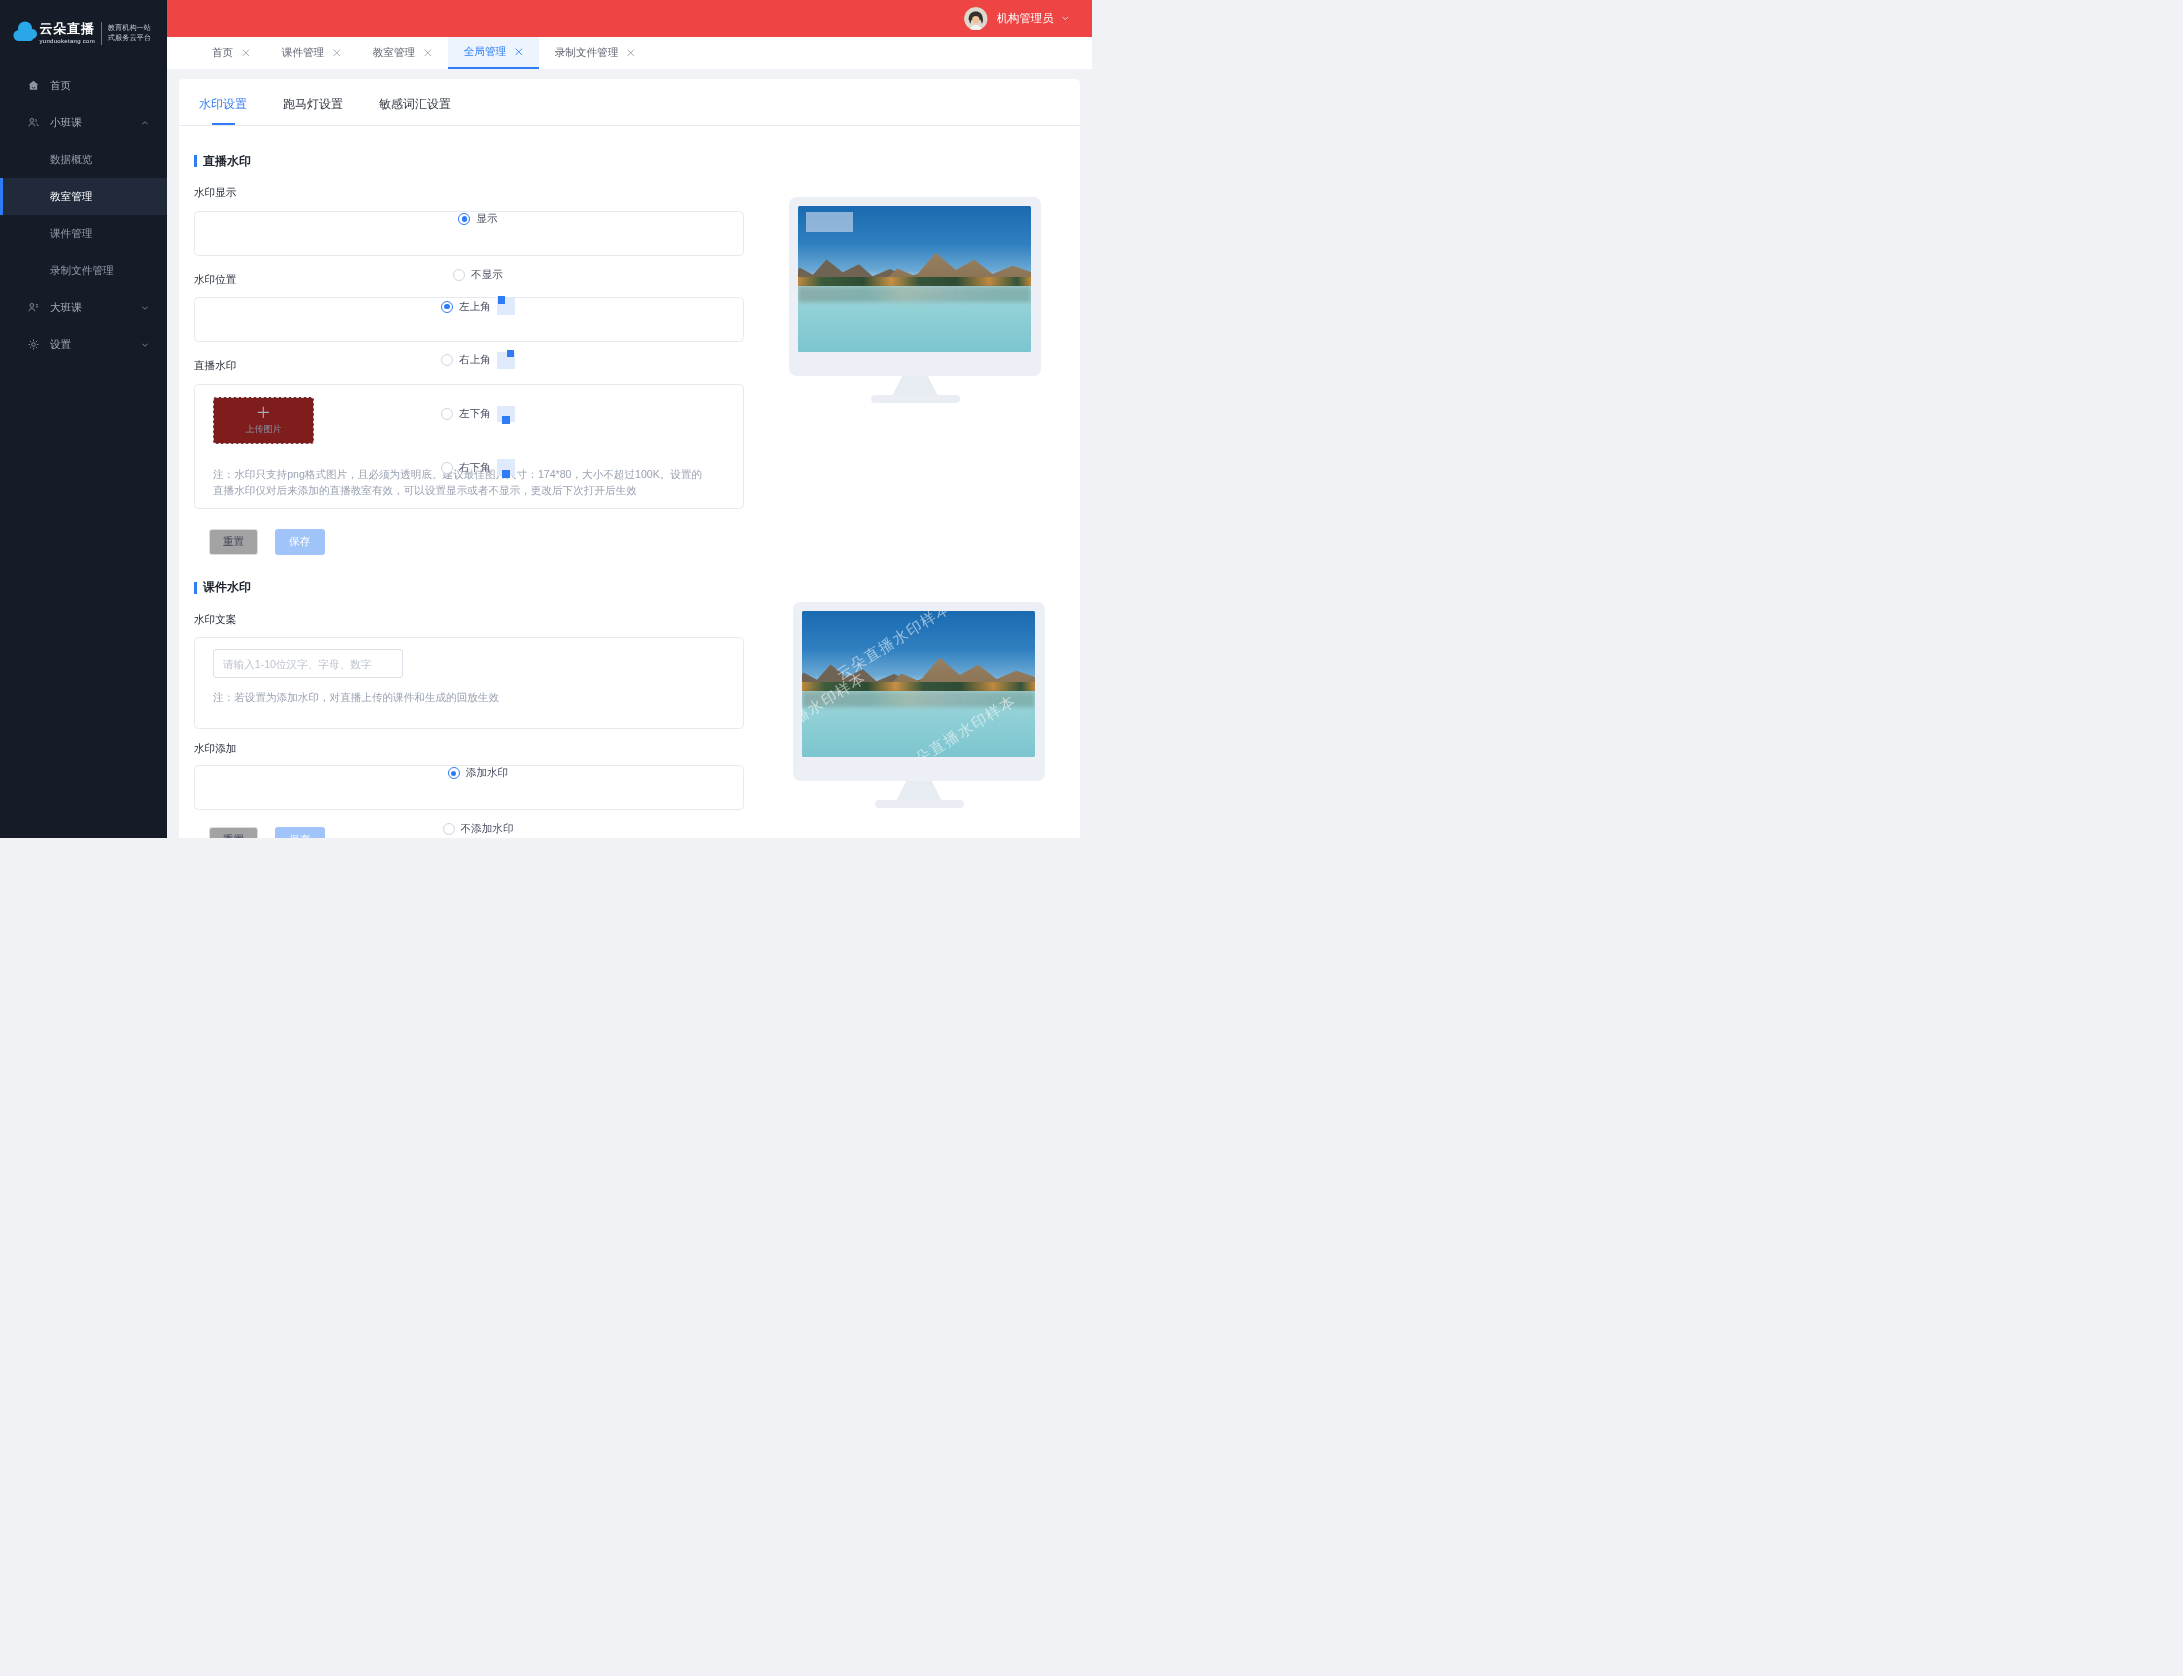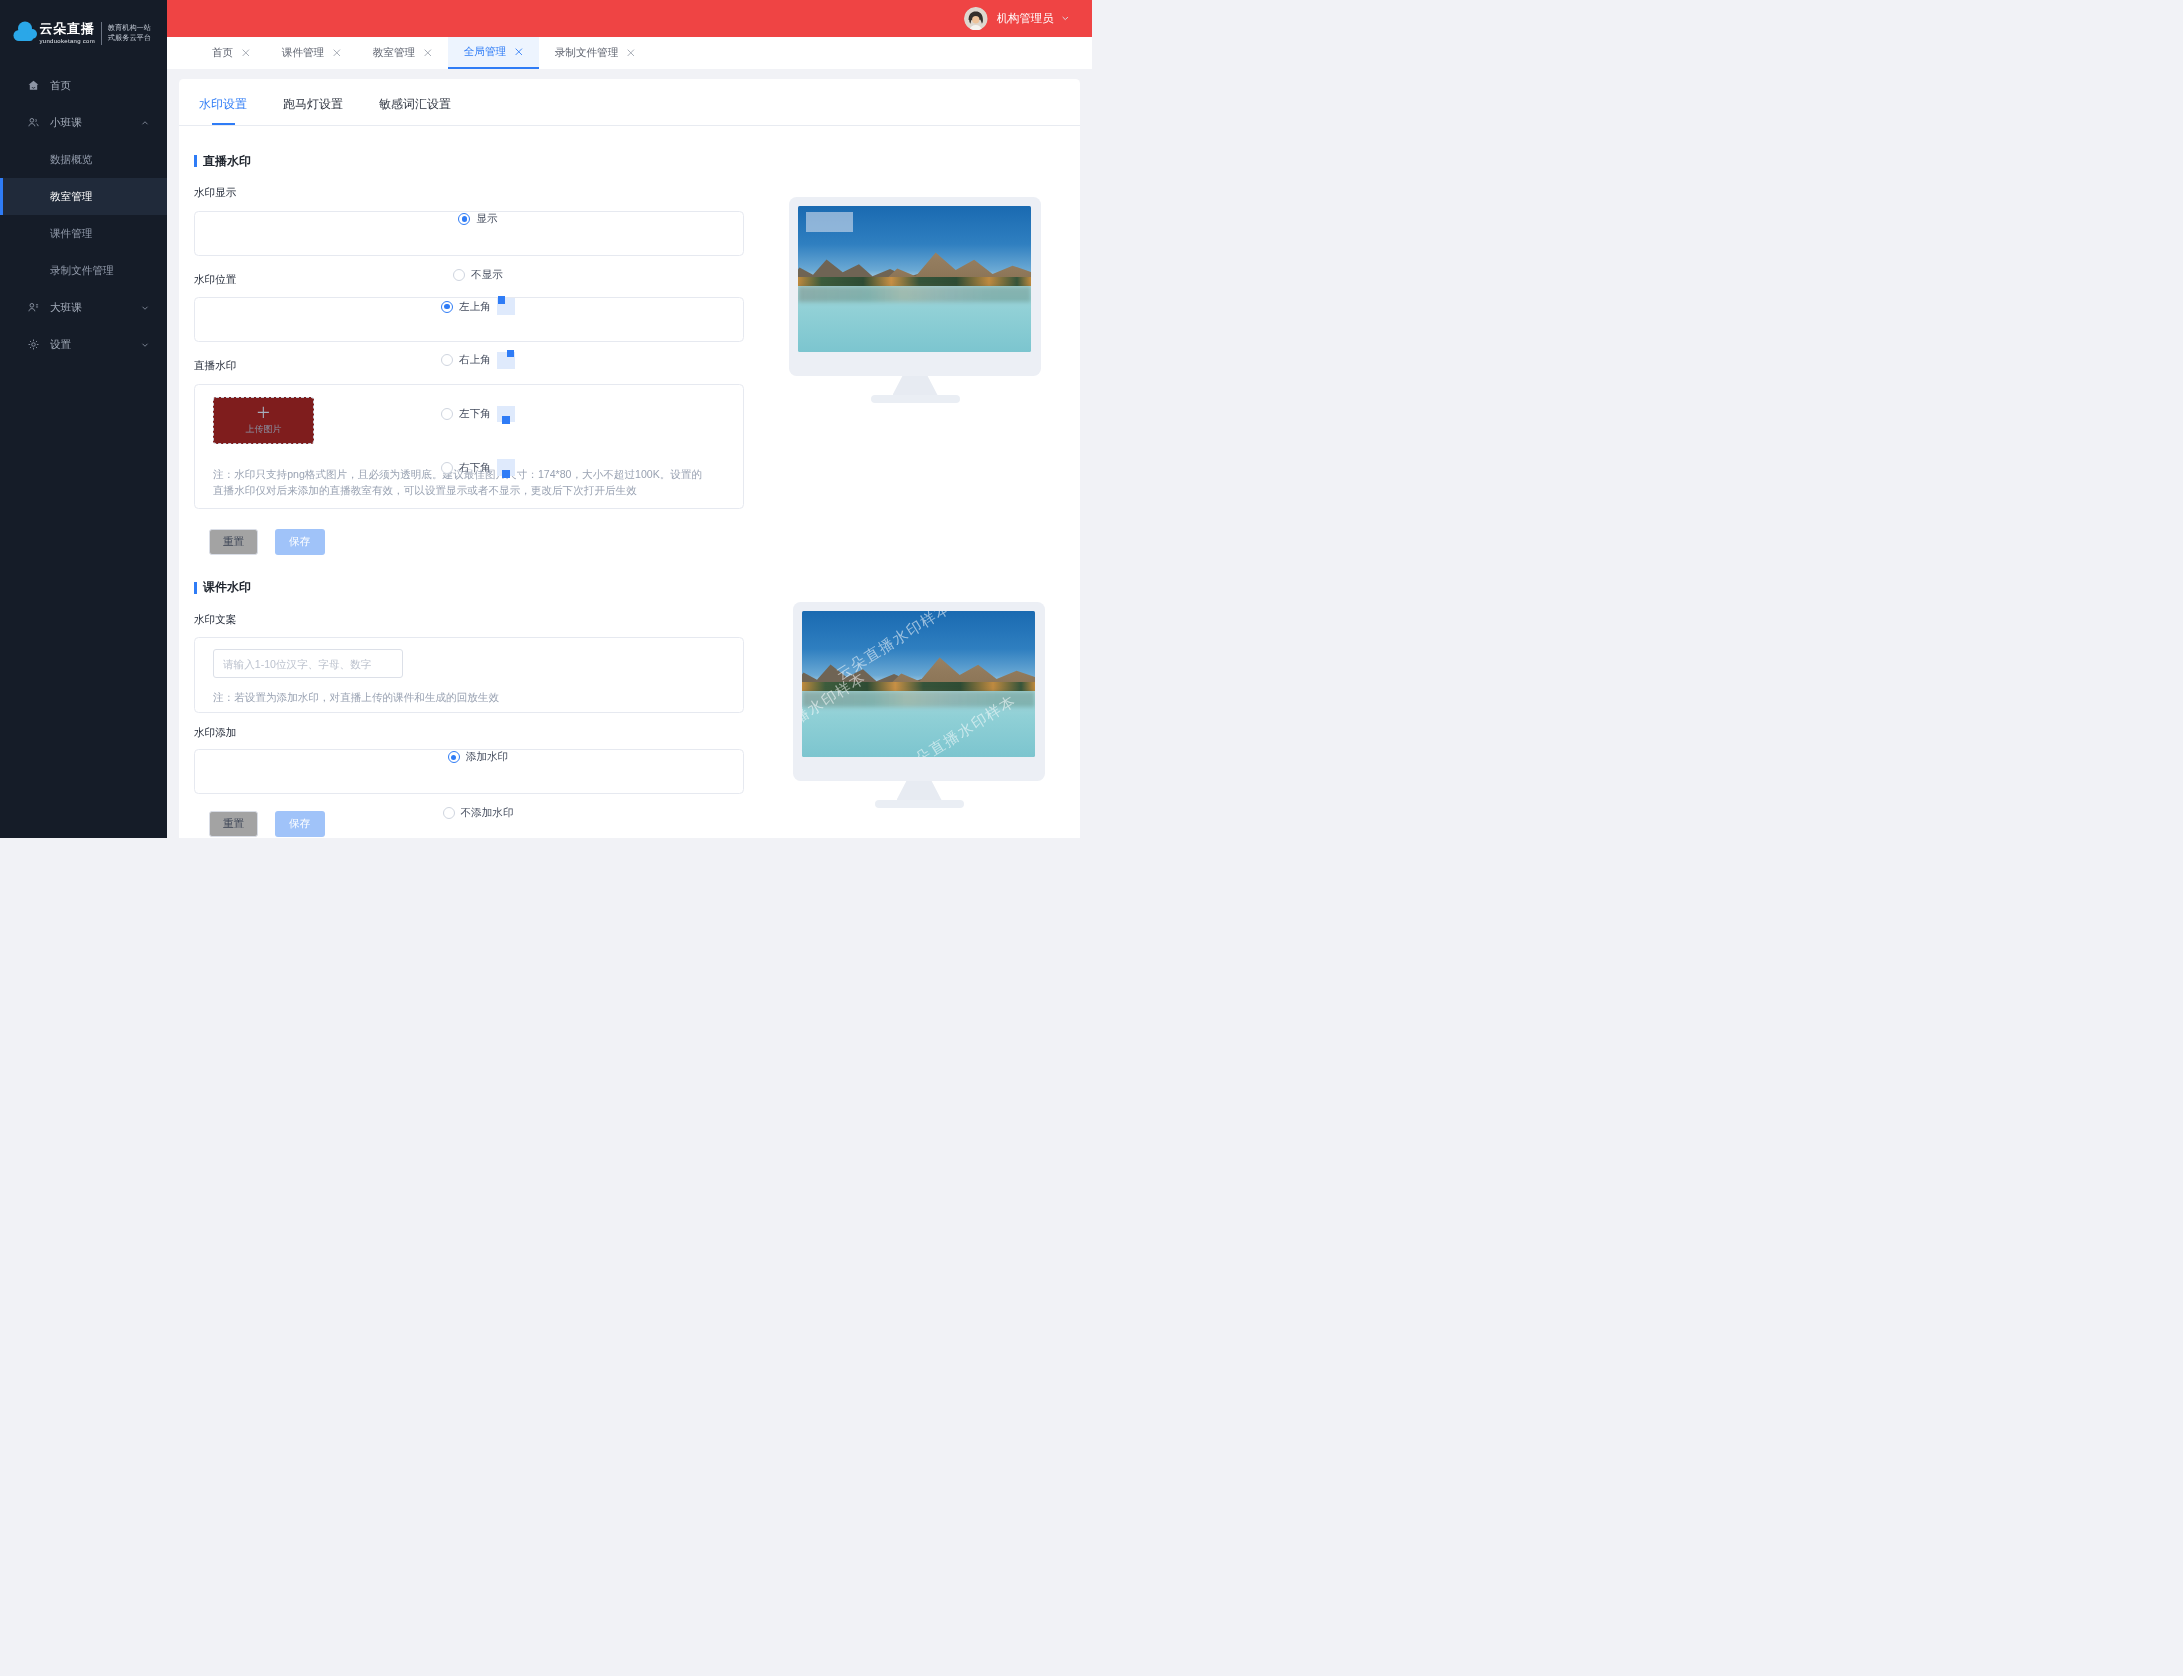--- a/index.html
+++ b/index.html
@@ -351,21 +351,21 @@
         </div>
       </section>
 
       <section class="sec">
         <div class="sec-title" style="margin-top:24px;">
           <span class="sec-bar"></span>
           <span>课件水印</span>
         </div>
 
         <div class="f-label">水印文案</div>
-        <div class="f-box pad" style="padding-top:10.6px;padding-bottom:7px;">
+        <div class="f-box pad" style="padding-top:10.6px;padding-bottom:23px;">
           <input class="text-input" type="text" placeholder="请输入1-10位汉字、字母、数字" style="">
           <div class="note single">注：若设置为添加水印，对直播上传的课件和生成的回放生效</div>
         </div>
 
         <div class="f-label" style="margin-top:13.6px;">水印添加</div>
         <div class="f-box row gap56" style="margin-top:9px;">
           <label class="radio-item">
             <span class="radio sel">
                 <span class="dot"></span>
               </span>

